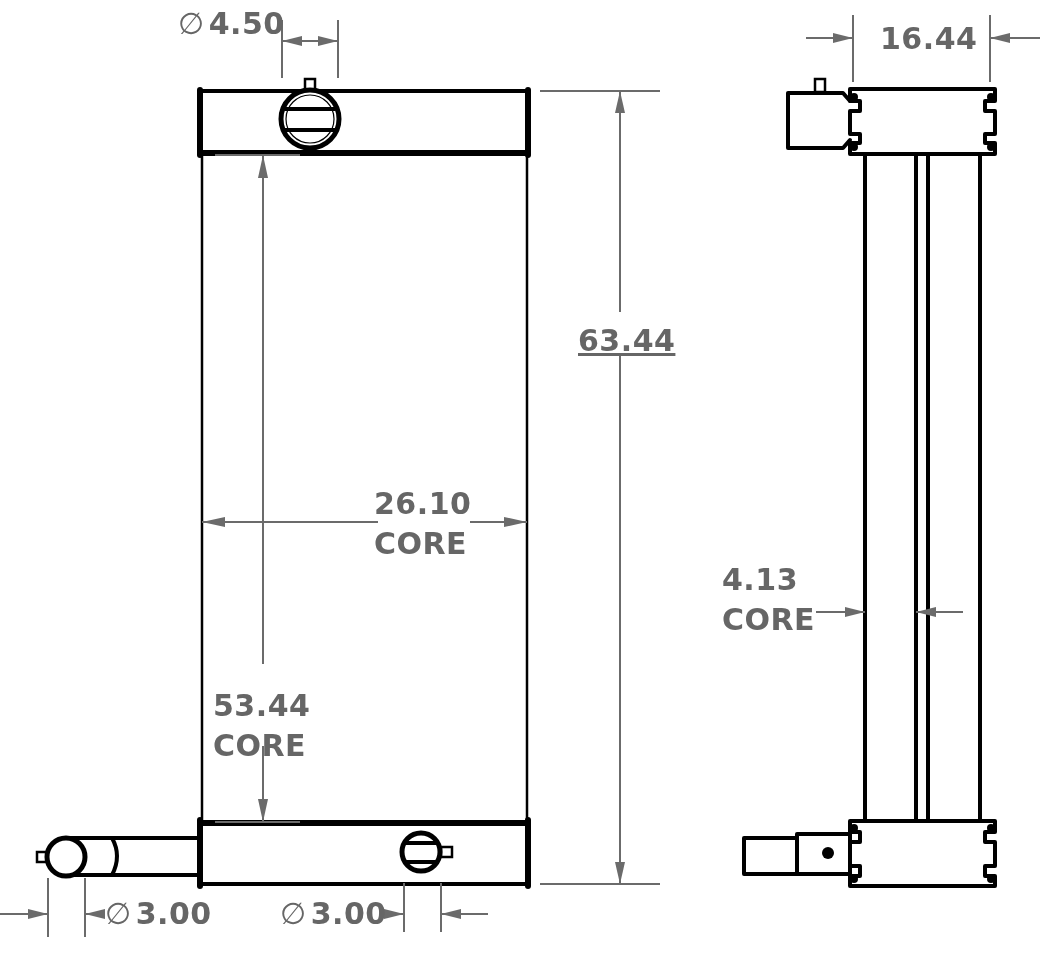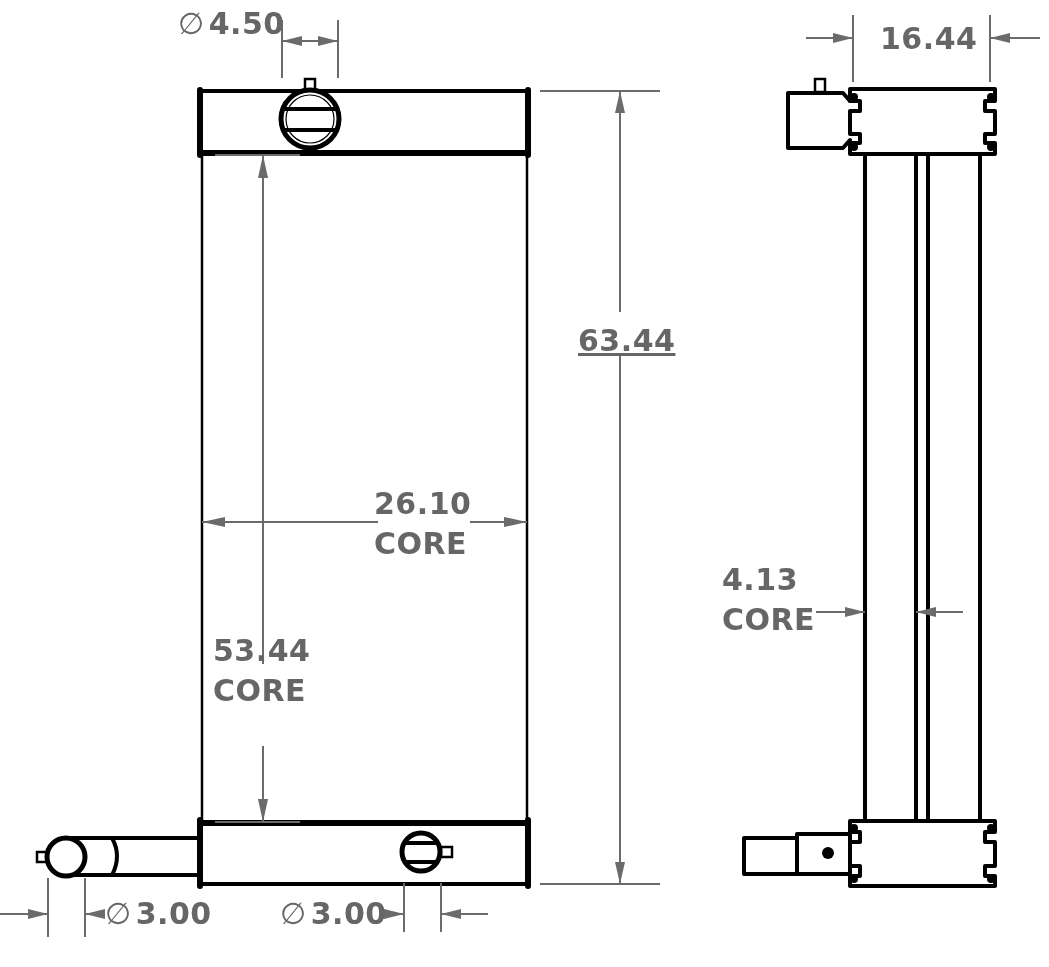--- a/index.html
+++ b/index.html
@@ -178,21 +178,21 @@
 
 <div class="label" style="left:578px; top:321px;text-decoration:underline;">
   <span>63.44</span>
 </div>
 
 <div class="label center" style="left:374px; top:484px; width:100px;">
   <div>26.10</div>
   <div>CORE</div>
 </div>
 
-<div class="label center" style="left:213px; top:631px; width:100px;">
+<div class="label center" style="left:213px; top:686px; width:100px;">
   <div>53.44</div>
   <div>CORE</div>
 </div>
 
 <div class="label" style="left:105px; top:894px;">
   <span class="dia">∅</span><span>3.00</span>
 </div>
 
 <div class="label" style="left:280px; top:894px;">
   <span class="dia">∅</span><span>3.00</span>

